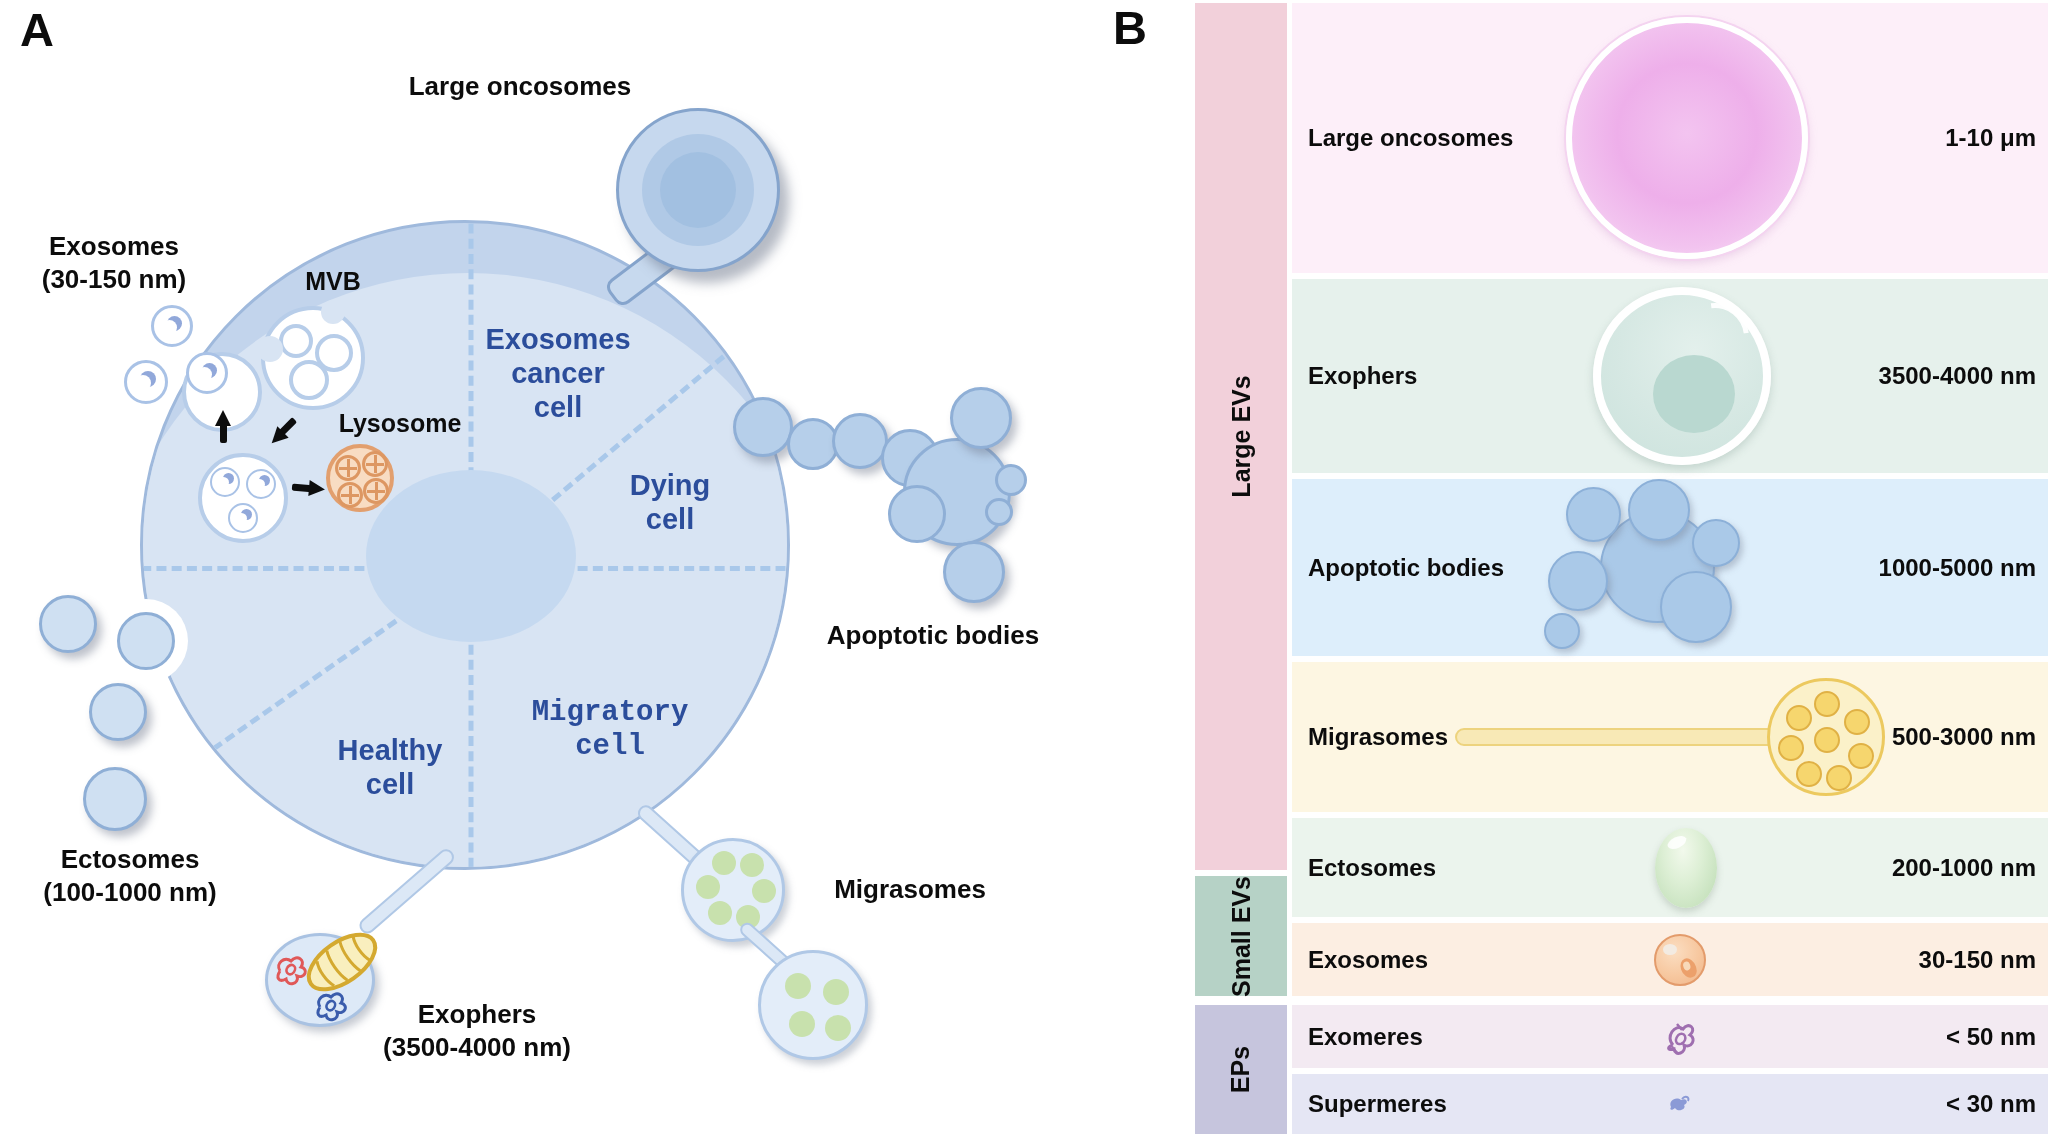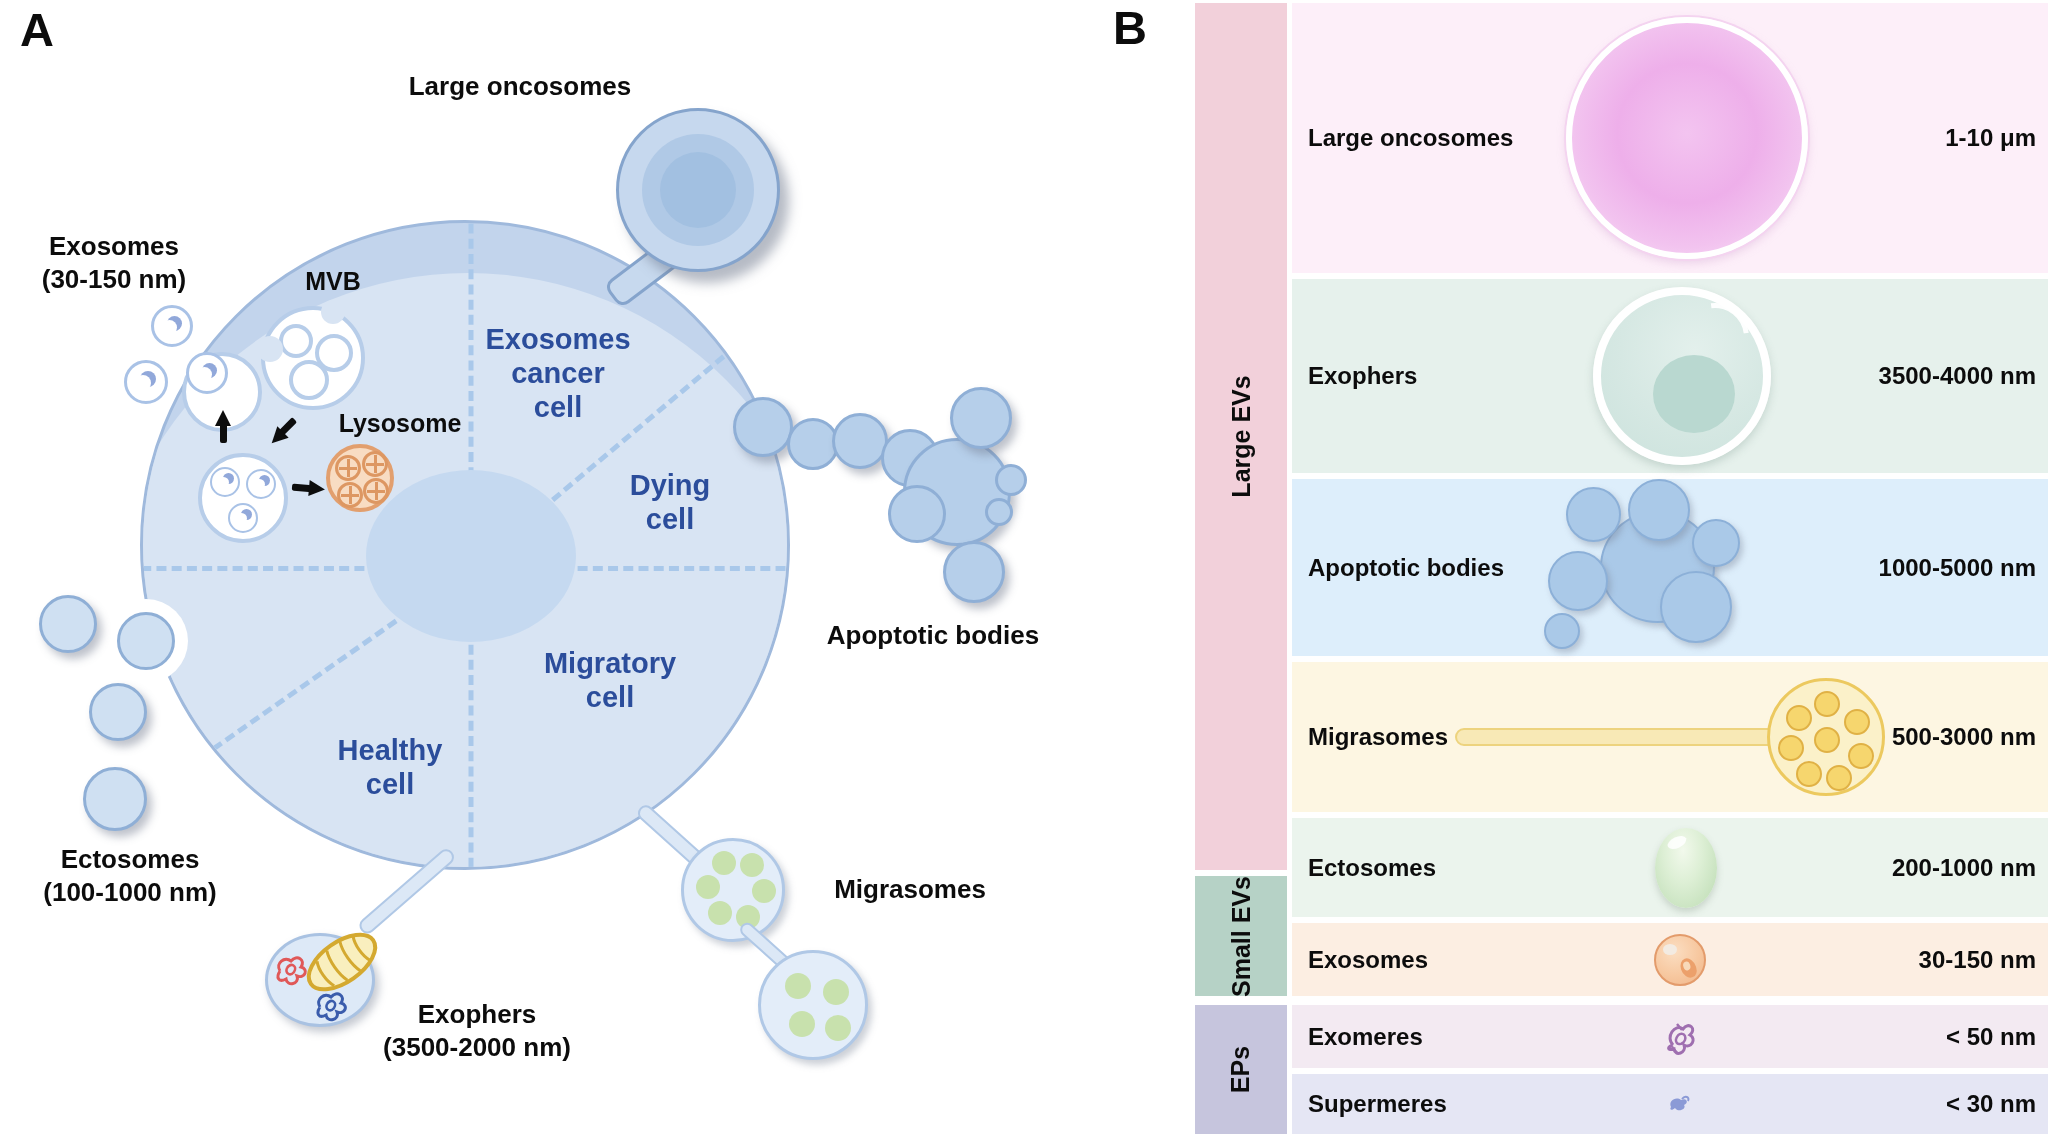--- a/index.html
+++ b/index.html
@@ -121,21 +121,21 @@
 
   <div class="sector-label" style="left:448px;top:322px;width:220px;">
     <span style="display:block">Exosomes</span>
     <span style="display:block">cancer</span>
     <span style="display:block">cell</span>
   </div>
   <div class="sector-label" style="left:585px;top:468px;width:170px;">
     <span style="display:block">Dying</span>
     <span style="display:block">cell</span>
   </div>
-  <div class="sector-label" style="left:495px;top:646px;width:230px;">
+  <div class="sector-label" style="left:495px;top:696px;width:230px;font-family:Liberation Mono, monospace;">
     <span style="display:block">Migratory</span>
     <span style="display:block">cell</span>
   </div>
   <div class="sector-label" style="left:295px;top:733px;width:190px;">
     <span style="display:block">Healthy</span>
     <span style="display:block">cell</span>
   </div>
 
   <div id="onco-stalk"></div>
   <div id="oncosome">
@@ -262,21 +262,21 @@
   </div>
   <div class="ann" style="left:755px;top:873px;width:310px;">
     <span style="display:block">Migrasomes</span>
   </div>
   <div class="ann" style="left:10px;top:843px;width:240px;">
     <span style="display:block">Ectosomes</span>
     <span style="display:block">(100-1000 nm)</span>
   </div>
   <div class="ann" style="left:327px;top:998px;width:300px;">
     <span style="display:block">Exophers</span>
-    <span style="display:block">(3500-2000 nm)</span>
+    <span style="display:block">(3500-4000 nm)</span>
   </div>
 
   <div class="abs panel-letter" style="left:1113px;top:0px;">B</div>
 
   <div class="bgroup" style="top:3px;height:867px;background:#f2d0da;">
     <span>Large EVs</span>
   </div>
   <div class="bgroup" style="top:876px;height:120px;background:#b6d2c6;">
     <span>Small EVs</span>
   </div>

